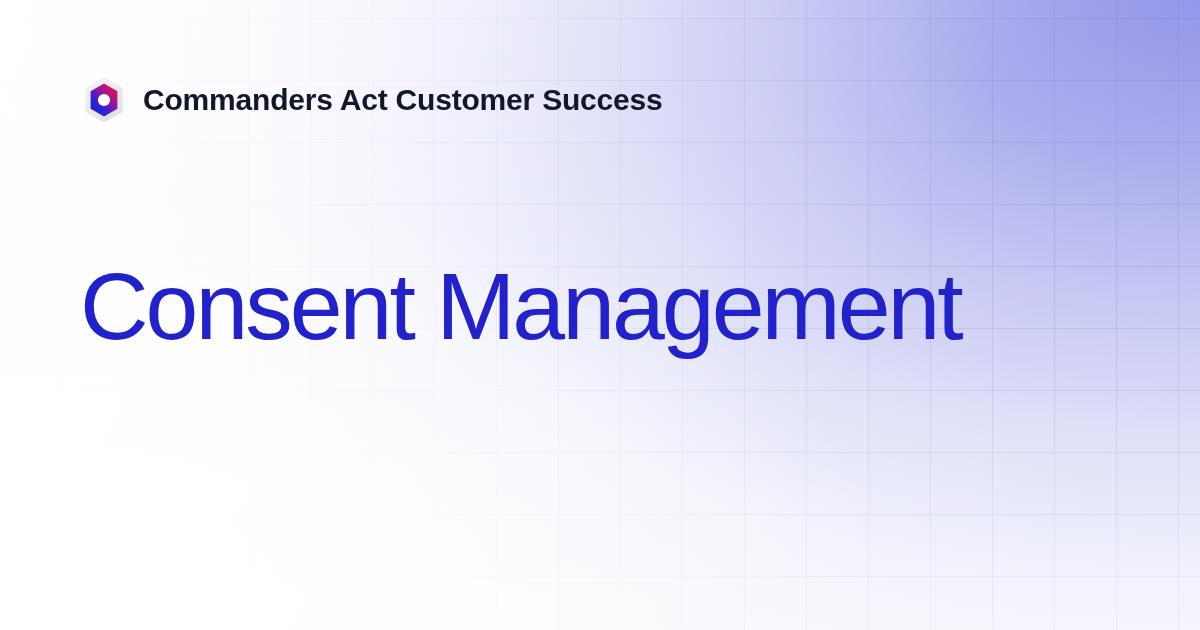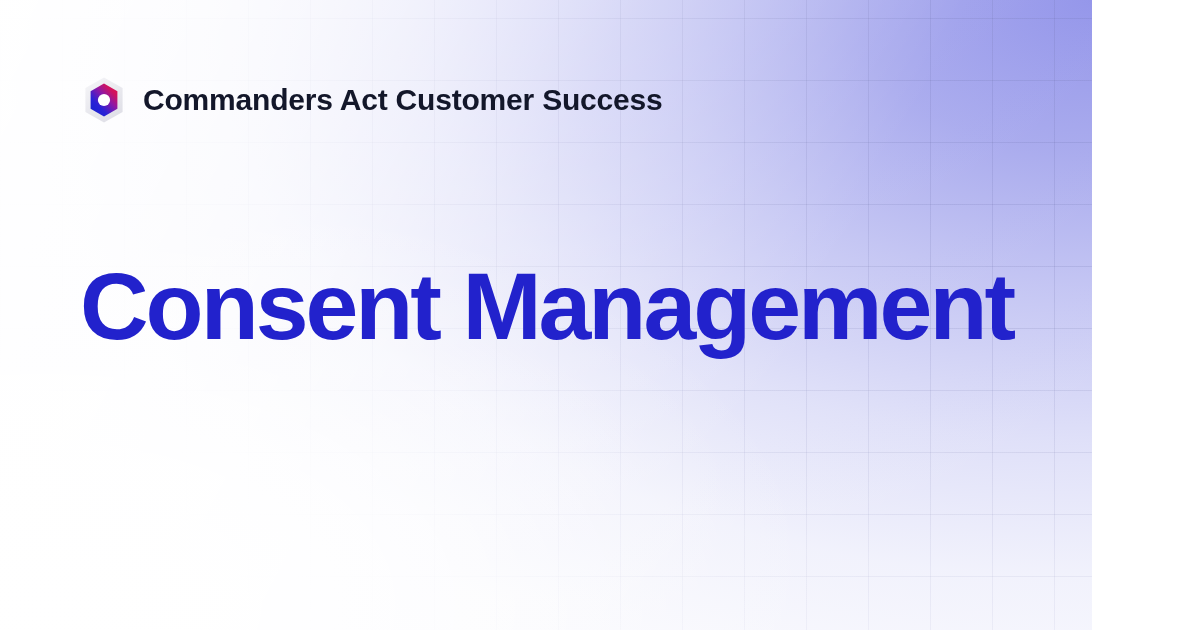--- a/index.html
+++ b/index.html
@@ -9,21 +9,21 @@
   body {
     width: 1200px;
     height: 630px;
     overflow: hidden;
     font-family: "Liberation Sans", sans-serif;
     background: #ffffff;
   }
 
   #card {
     position: relative;
-    width: 1092px;
+    width: 1200px;
     height: 630px;
     overflow: hidden;
     background: #84cc16;
   }
 
   
   .bg-base {
     position: absolute;
     inset: 0;
     background: #fbfbfe;
@@ -117,21 +117,21 @@
     color: #13172a;
     white-space: nowrap;
     line-height: 1;
   }
 
   .hero-title {
     position: absolute;
     left: 80px;
     top: 259px;
     font-size: 95px;
-    font-weight: 700;
+    font-weight: 400;
     letter-spacing: -3px;
     line-height: 1;
     color: #2222cc;
     white-space: nowrap;
     text-align: center;
   }
 
   .hero-desc {
     position: absolute;
     left: 82px;

